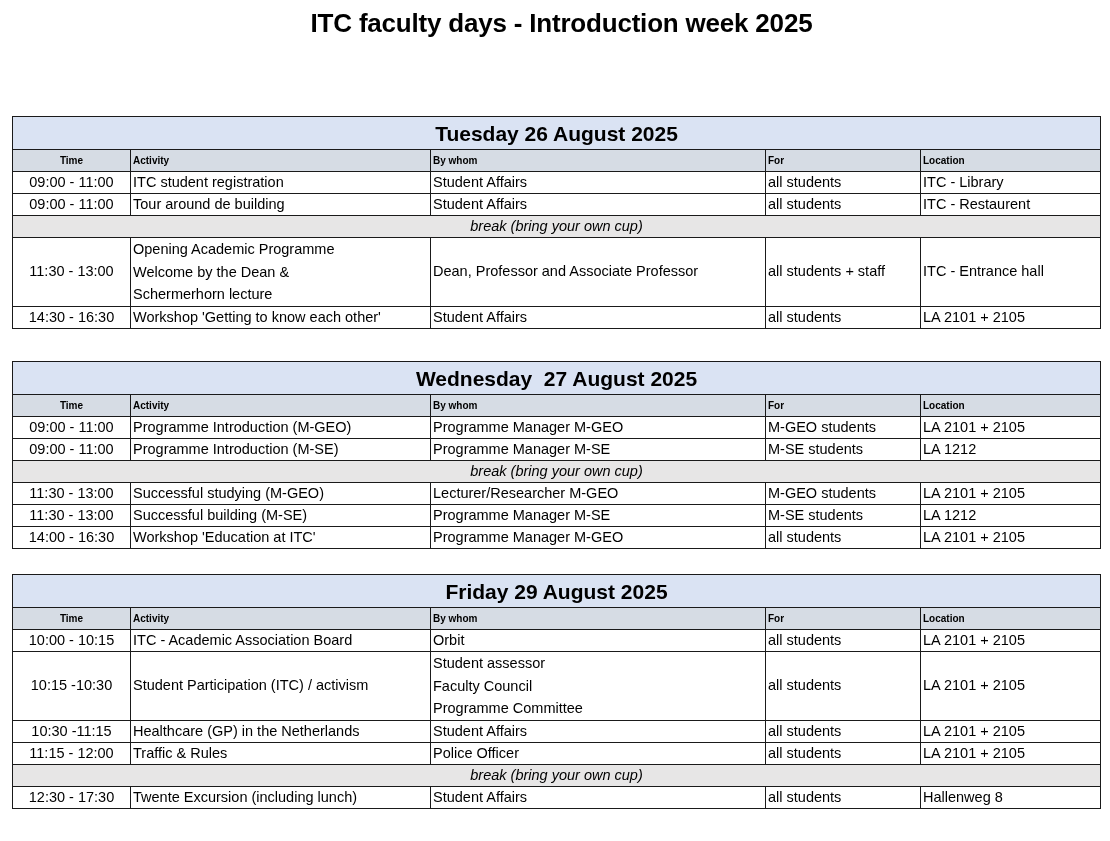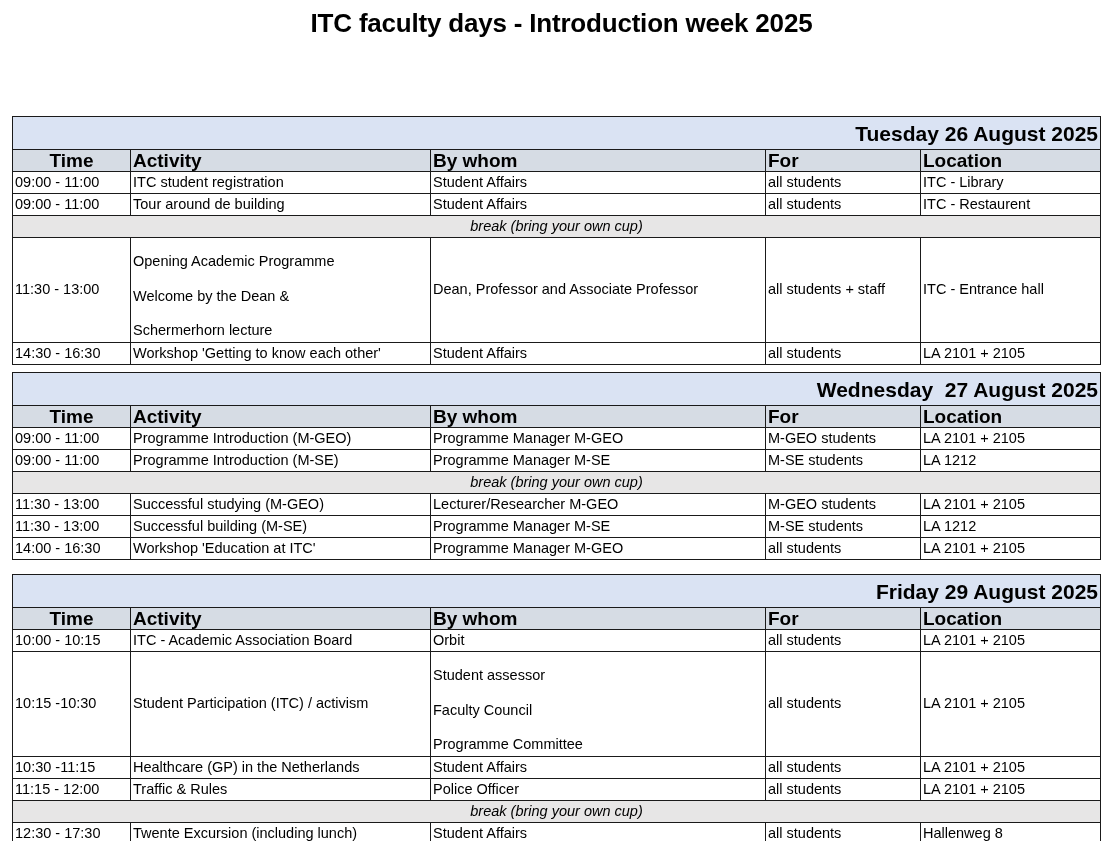--- a/index.html
+++ b/index.html
@@ -1,25 +1,25 @@
 <!DOCTYPE html>
 <html><head>
 <meta charset="utf-8">
 <style>
   html, body { margin: 0; padding: 0; background: #ffffff; }
   body { width: 1110px; height: 841px; position: relative; font-family: "Liberation Sans", "DejaVu Sans", sans-serif; color: #000; overflow: hidden; }
   .page-title { position: absolute; top: 8px; left: 0; width: 1123px; text-align: center; font-weight: bold; font-size: 26px; letter-spacing: -0.2px; }
   table.day { position: absolute; left: 12px; width: 1088px; border-collapse: collapse; table-layout: fixed; font-size: 14.5px; }
   table.day td, table.day th { border: 1.5px solid #1a1a1a; padding: 0 2px; line-height: 21px; white-space: nowrap; overflow: hidden; }
-  .day-header td { background: #dae3f3; text-align: right; font-weight: bold; font-size: 21px; height: 32px; line-height: 32px; }
-  .col-header th { background: #d6dce4; font-weight: bold; text-align: left; font-size: 19px; height: 21px; }
+  .day-header td { background: #dae3f3; text-align: center; font-weight: bold; font-size: 21px; height: 32px; line-height: 32px; }
+  .col-header th { background: #d6dce4; font-weight: bold; text-align: left; font-size: 10px; height: 21px; }
   .col-header th.c-time { text-align: center; }
-  td.c-time { }
+  td.c-time { text-align: center; }
   .break-row td { background: #e7e6e6; text-align: center; font-style: italic; height: 19px; line-height: 19px; }
-  .multi div { line-height: 22.5px; margin-top: 12px; }
+  .multi div { line-height: 22.5px; }
   col.w-time { width: 118px; }
   col.w-act { width: 300px; }
   col.w-by { width: 335px; }
   col.w-for { width: 155px; }
   col.w-loc { width: 180px; }
 </style>
 </head>
 <body>
 
 <div class="page-title">ITC faculty days - Introduction week 2025</div>
@@ -74,21 +74,21 @@
   <tr>
     <td class="c-time">14:30 - 16:30</td>
     <td>Workshop 'Getting to know each other'</td>
     <td>Student Affairs</td>
     <td>all students</td>
     <td>LA 2101 + 2105</td>
   </tr>
 </tbody>
   </table>
 
-<table class="day" style="top:372px;">
+<table class="day" style="top:361px;">
   <colgroup>
       <col class="w-time">
       <col class="w-act">
       <col class="w-by">
       <col class="w-for">
       <col class="w-loc">
     </colgroup>
   <tbody>
       <tr class="day-header">
         <td colspan="5" style="white-space:pre;">Wednesday  27 August 2025</td>

